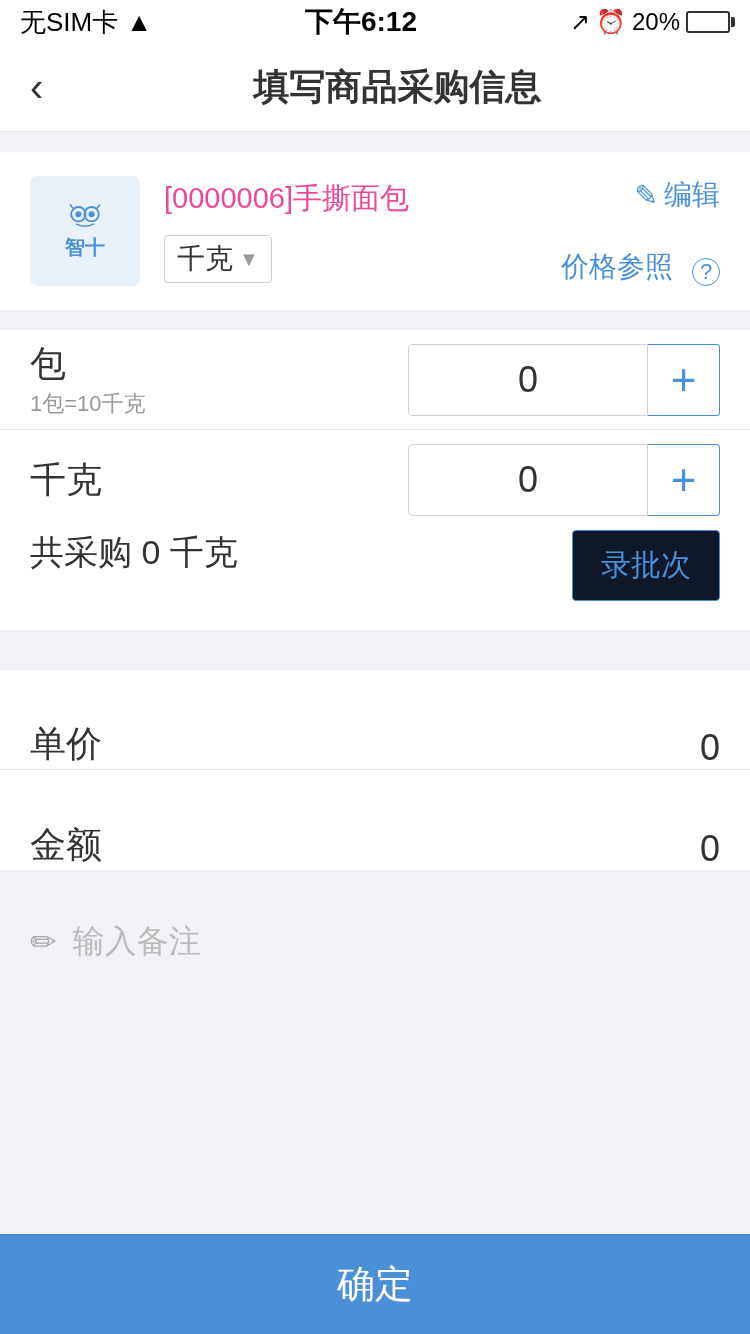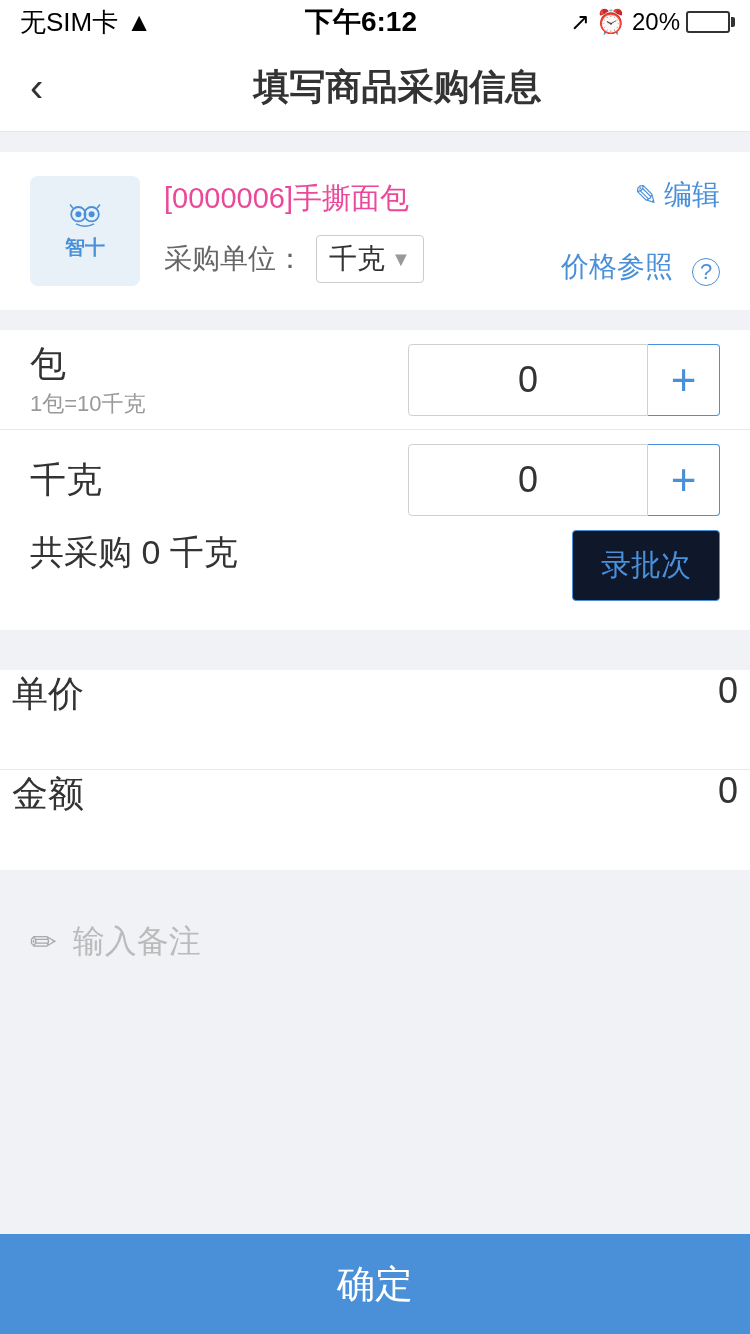--- a/index.html
+++ b/index.html
@@ -268,22 +268,22 @@
       cursor: pointer;
     }
 
     
     .info-section {
       background: #fff;
       margin-top: 20px;
     }
     .info-row {
       display: flex;
-      align-items: flex-start;
-      padding: 0 12px;
+      align-items: flex-end;
+      padding: 0 30px;
       height: 100px;
       border-bottom: 1px solid #e8e8e8;
     }
     .info-row:last-child {
       border-bottom: none;
     }
     .info-label {
       font-size: 36px;
       color: #333;
       font-weight: 500;
@@ -376,21 +376,20 @@
         <line x1="55" y1="12" x2="60" y2="6" stroke="#4a90d9" stroke-width="2.5"></line>
       </svg>
       <span style="font-size:20px;color:#4a90d9;font-weight:600;">智十</span>
     </div>
   </div>
   <div class="product-info">
     <div class="product-name">
       <span>[0000006]</span><span>手撕面包</span>
     </div>
     <div class="product-unit-row">
-      <span class="product-unit-label">采购单位：</span>
       <div class="unit-selector">
         <span>千克</span>
         <span class="arrow">▼</span>
       </div>
     </div>
   </div>
   <div class="edit-btn">
     <span>✎</span>
     <span>编辑</span>
   </div>

